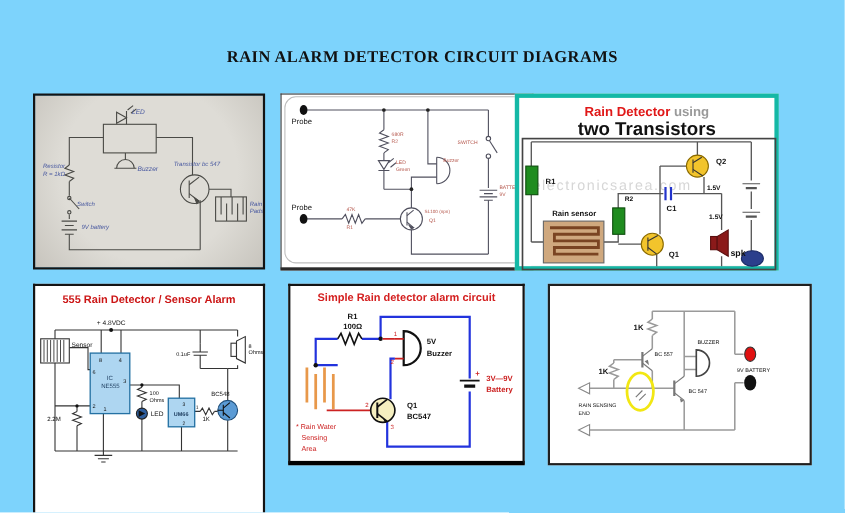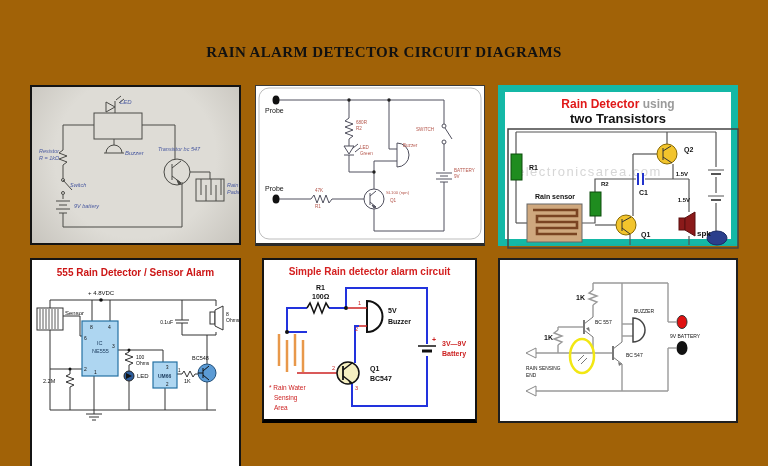--- a/index.html
+++ b/index.html
@@ -1,34 +1,34 @@
 <!DOCTYPE html>
 <html><head>
 <meta charset="utf-8">
 <style>
   html,body{margin:0;padding:0;background:#fff;}
-  #page{position:relative;width:768px;height:466px;background:#a16207;overflow:hidden;
+  #page{position:relative;width:768px;height:466px;background:#7dd3fc;overflow:hidden;
         font-family:"Liberation Sans",sans-serif;}
   .page-title{position:absolute;left:0;top:44px;width:768px;text-align:center;
     font-family:"Liberation Serif",serif;font-weight:bold;font-size:15px;color:#111;
     letter-spacing:.4px;}
   .panel{position:absolute;background:#fff;box-sizing:border-box;}
   #p1{left:30px;top:85px;width:211px;height:160px;border:2px solid #141414;
       background:radial-gradient(circle at 50% 45%, #dedcd6 60%, #c7c4bd 100%);}
   #p2{left:255px;top:85px;width:230px;height:161px;border:1px solid #3a3a3a;border-bottom:3px solid #2a2a2a;}
-  #p3{left:498px;top:85px;width:240px;height:161px;border:7px solid #14b8a6;}
+  #p3{left:468px;top:85px;width:240px;height:161px;border:4px solid #14b8a6;}
   #p4{left:30px;top:258px;width:211px;height:212px;border:2px solid #141414;border-bottom:3px solid #000;}
   #p5{left:262px;top:258px;width:215px;height:165px;border:2px solid #141414;border-bottom:4px solid #000;}
   #p6{left:498px;top:258px;width:240px;height:165px;border:2px solid #1f1f1f;}
   .panel svg{position:absolute;left:0;top:0;}
   .p-title{position:absolute;left:0;width:100%;text-align:center;font-weight:bold;}
   #p3 .t1{top:5px;font-size:12px;}
   #p3 .t1 .red{color:#e01818;}
   #p3 .t1 .gray{color:#9a9a9a;}
-  #p3 .t2{top:19px;font-size:13px;color:#111;}
+  #p3 .t2{top:19px;font-size:17px;color:#111;}
   #p4 .p-title{top:7px;font-size:10px;color:#cc1616;}
   #p5 .p-title{top:6px;font-size:10px;color:#d42020;}
   text{font-family:"Liberation Sans",sans-serif;}
   .hand{font-style:italic;fill:#4a5aa0;}
   .rlab{fill:#b4554a;}
   .blk{fill:#111;}
 </style>
 </head>
 <body>
 

